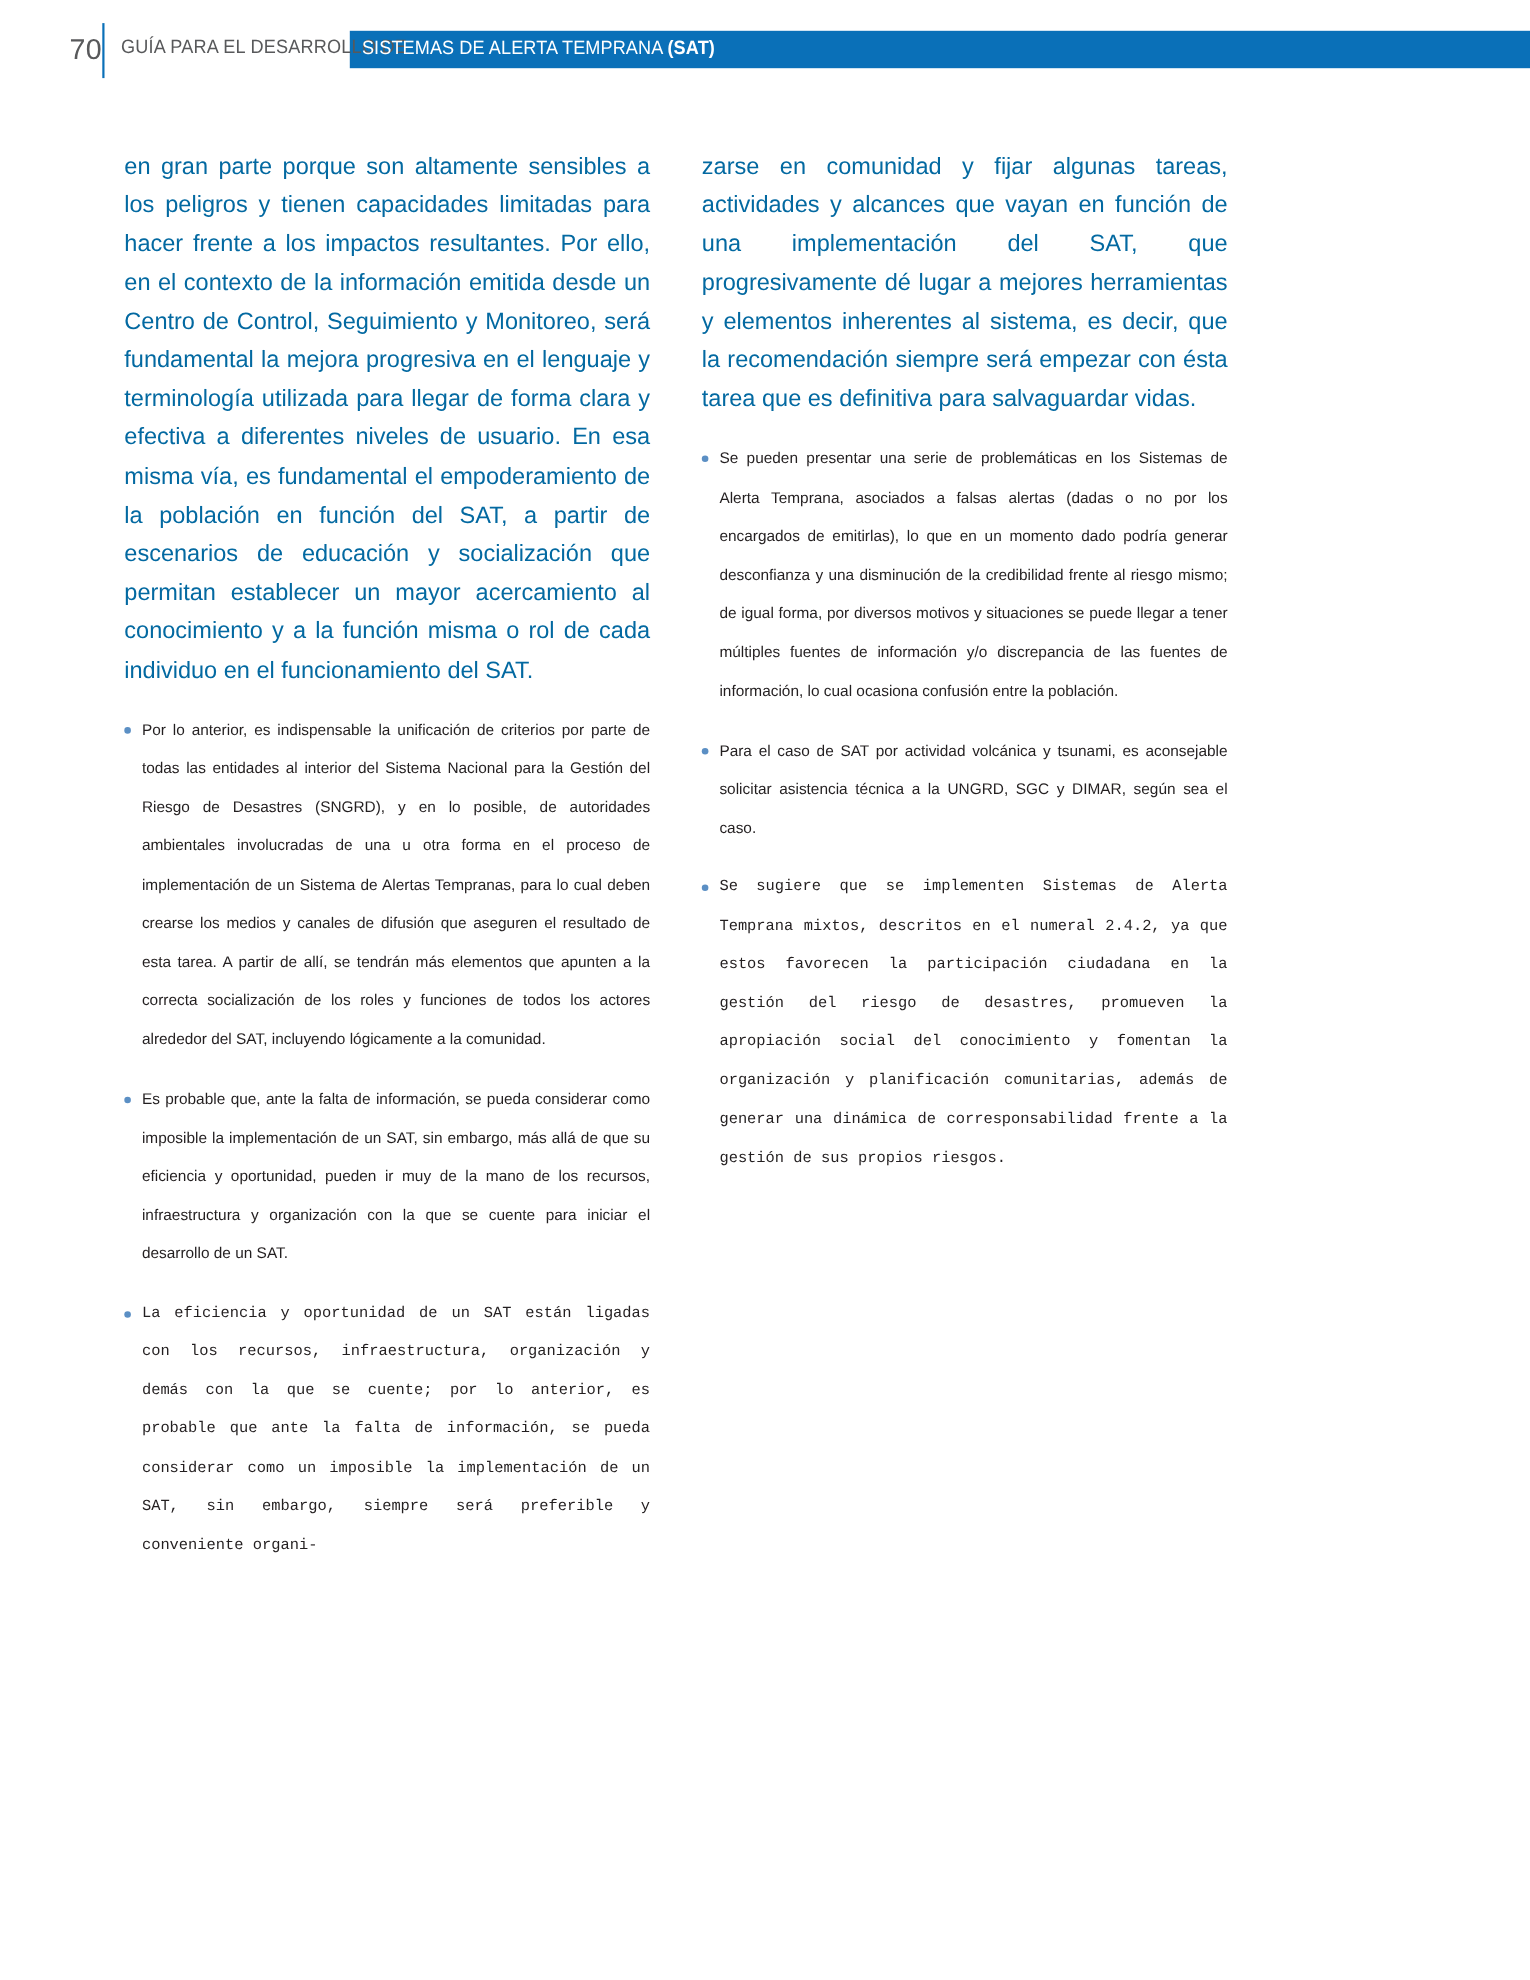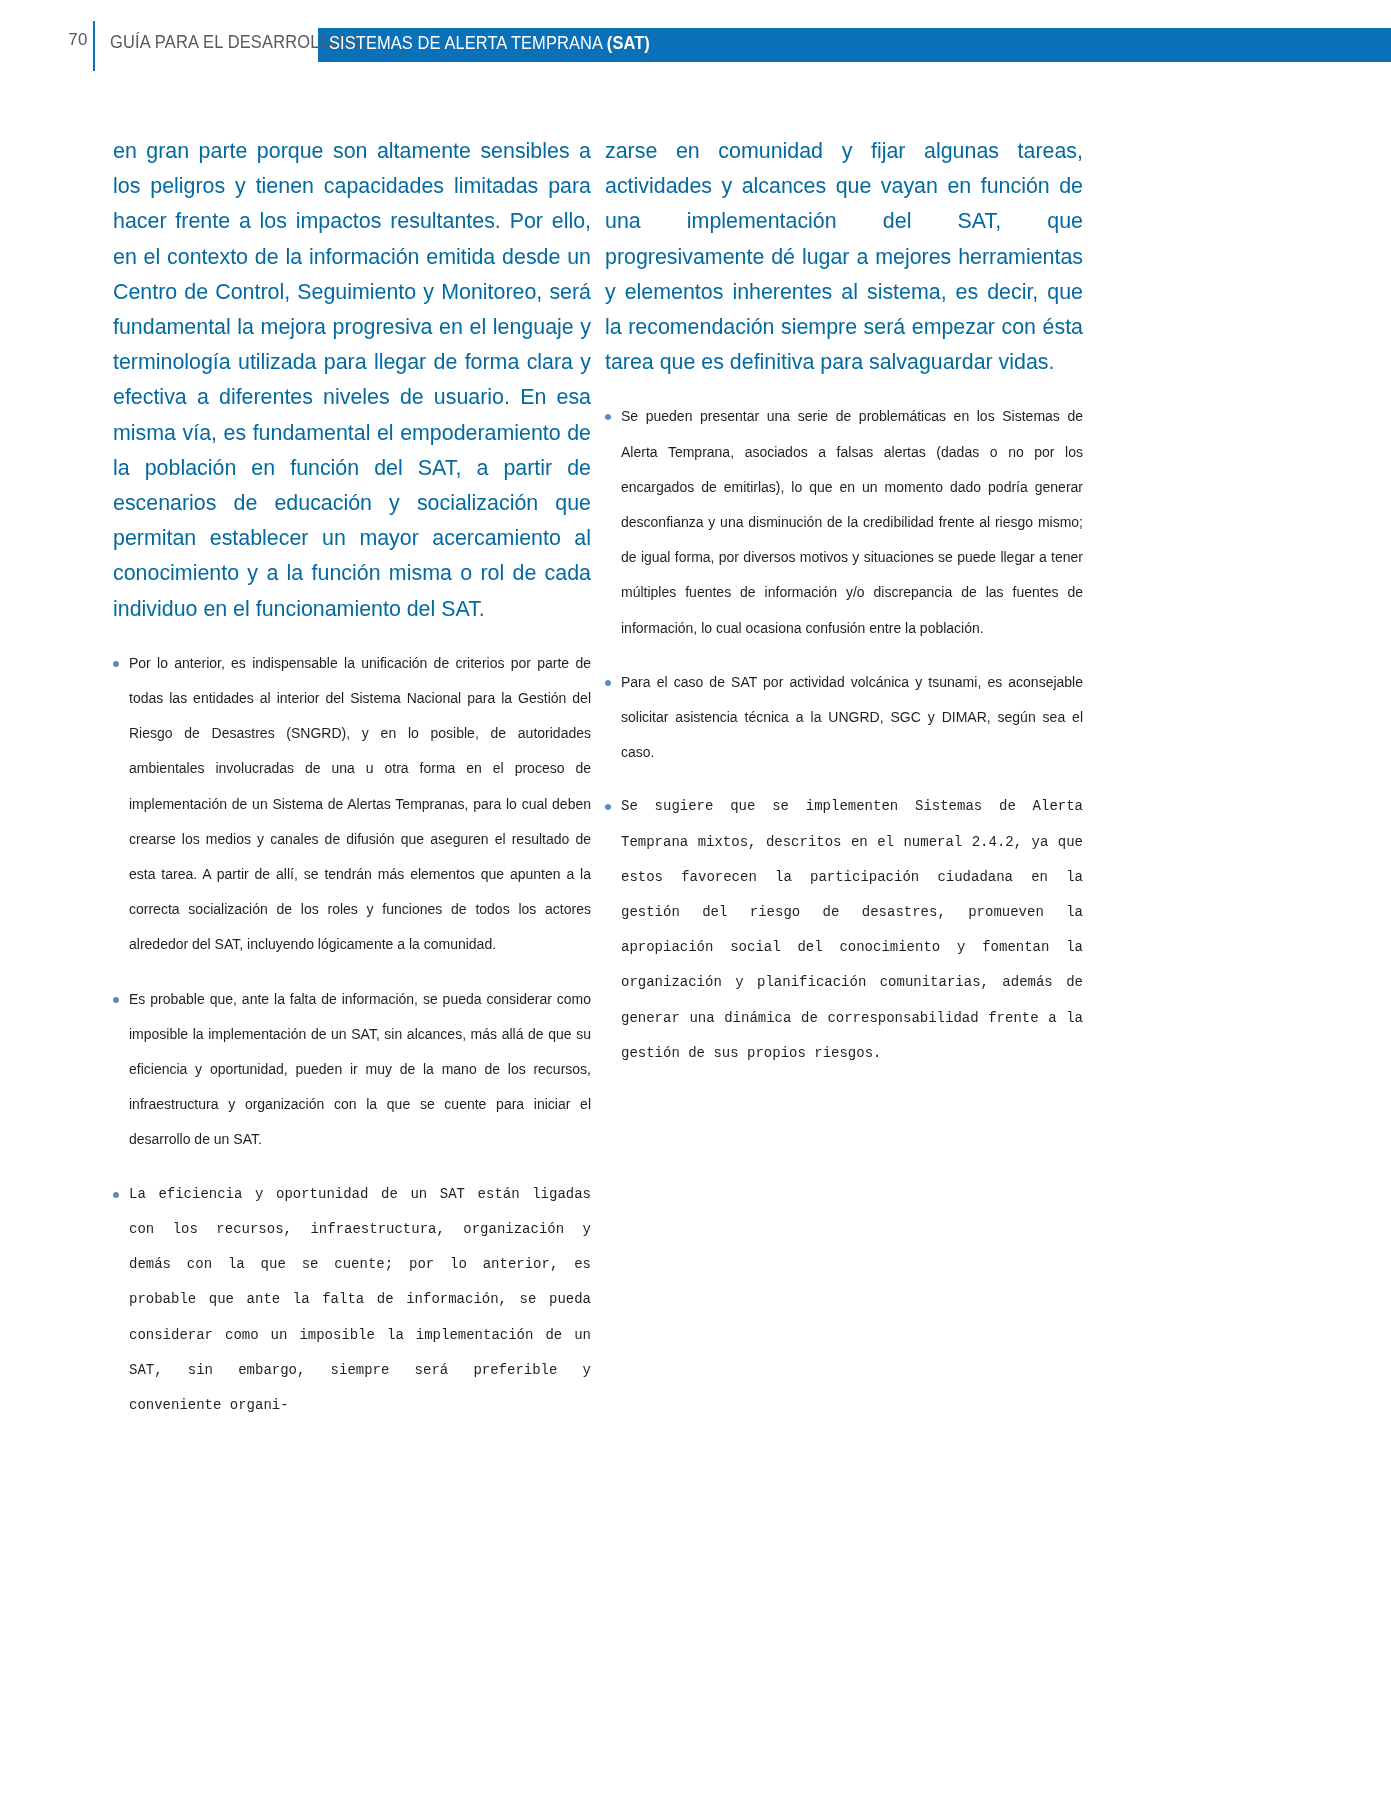--- a/index.html
+++ b/index.html
@@ -31,21 +31,21 @@
     right: 0;
     height: 34px;
     background: #0a70b8;
   }
   .header-page-number {
     position: absolute;
     left: 58px;
     top: 30px;
     width: 40px;
     text-align: center;
-    font-size: 17px;
+    font-size: 26px;
     color: #58595b;
     letter-spacing: 0.3px;
     font-family: "Liberation Sans", "DejaVu Sans", sans-serif;
   }
   .header-rule {
     position: absolute;
     left: 93px;
     top: 21px;
     width: 2px;
     height: 50px;
@@ -83,21 +83,21 @@
     left: 0;
     top: 134px;
     width: 1391px;
   }
   .column {
     position: absolute;
     top: 0;
     width: 478px;
   }
   .column-left  { left: 113px; }
-  .column-right { left: 605px; }
+  .column-right { left: 638px; }
 
   .para {
     font-size: 21.4px;
     line-height: 35.2px;
     text-align: justify;
     text-justify: inter-word;
     margin: 0 0 19px 0;
     hyphens: manual;
     color: #0369a1;
   }
@@ -144,21 +144,21 @@
   <div class="column column-left">
     <p class="para">en gran parte porque son altamente sensibles a los peligros y tienen capacidades limitadas para hacer frente a los impactos resultantes. Por ello, en el contexto de la información emitida desde un Centro de Control, Seguimiento y Monitoreo, será fundamental la mejora progresiva en el lenguaje y terminología utilizada para llegar de forma clara y efectiva a diferentes niveles de usuario. En esa misma vía, es fundamental el empoderamiento de la población en función del SAT, a partir de escenarios de educación y socialización que permitan establecer un mayor acercamiento al conocimiento y a la función misma o rol de cada individuo en el funcionamiento del SAT.</p>
 
     <div class="bullet-item">
       <span class="bullet-dot" style="background: rgb(91, 143, 196);"></span>
       <span>Por lo anterior, es indispensable la unificación de criterios por parte de todas las entidades al interior del Sistema Nacional para la Gestión del Riesgo de Desastres (SNGRD), y en lo posible, de autoridades ambientales involucradas de una u otra forma en el proceso de implementación de un Sistema de Alertas Tempranas, para lo cual deben crearse los medios y canales de difusión que aseguren el resultado de esta tarea. A partir de allí, se tendrán más elementos que apunten a la correcta socialización de los roles y funciones de todos los actores alrededor del SAT, incluyendo lógicamente a la comunidad.</span>
     </div>
 
     <div class="bullet-item">
       <span class="bullet-dot" style="background: rgb(91, 143, 196);"></span>
-      <span>Es probable que, ante la falta de información, se pueda considerar como imposible la implementación de un SAT, sin alcances, más allá de que su eficiencia y oportunidad, pueden ir muy de la mano de los recursos, infraestructura y organización con la que se cuente para iniciar el desarrollo de un SAT.</span>
+      <span>Es probable que, ante la falta de información, se pueda considerar como imposible la implementación de un SAT, sin embargo, más allá de que su eficiencia y oportunidad, pueden ir muy de la mano de los recursos, infraestructura y organización con la que se cuente para iniciar el desarrollo de un SAT.</span>
     </div>
 
     <div class="bullet-item">
       <span class="bullet-dot" style="background: rgb(91, 143, 196);"></span>
       <span>La eficiencia y oportunidad de un SAT están ligadas con los recursos, infraestructura, organización y demás con la que se cuente; por lo anterior, es probable que ante la falta de información, se pueda considerar como un imposible la implementación de un SAT, sin embargo, siempre será preferible y conveniente organi-</span>
     </div>
   </div>
 
   <div class="column column-right">
     <p class="para">zarse en comunidad y fijar algunas tareas, actividades y alcances que vayan en función de una implementación del SAT, que progresivamente dé lugar a mejores herramientas y elementos inherentes al sistema, es decir, que la recomendación siempre será empezar con ésta tarea que es definitiva para salvaguardar vidas.</p>

